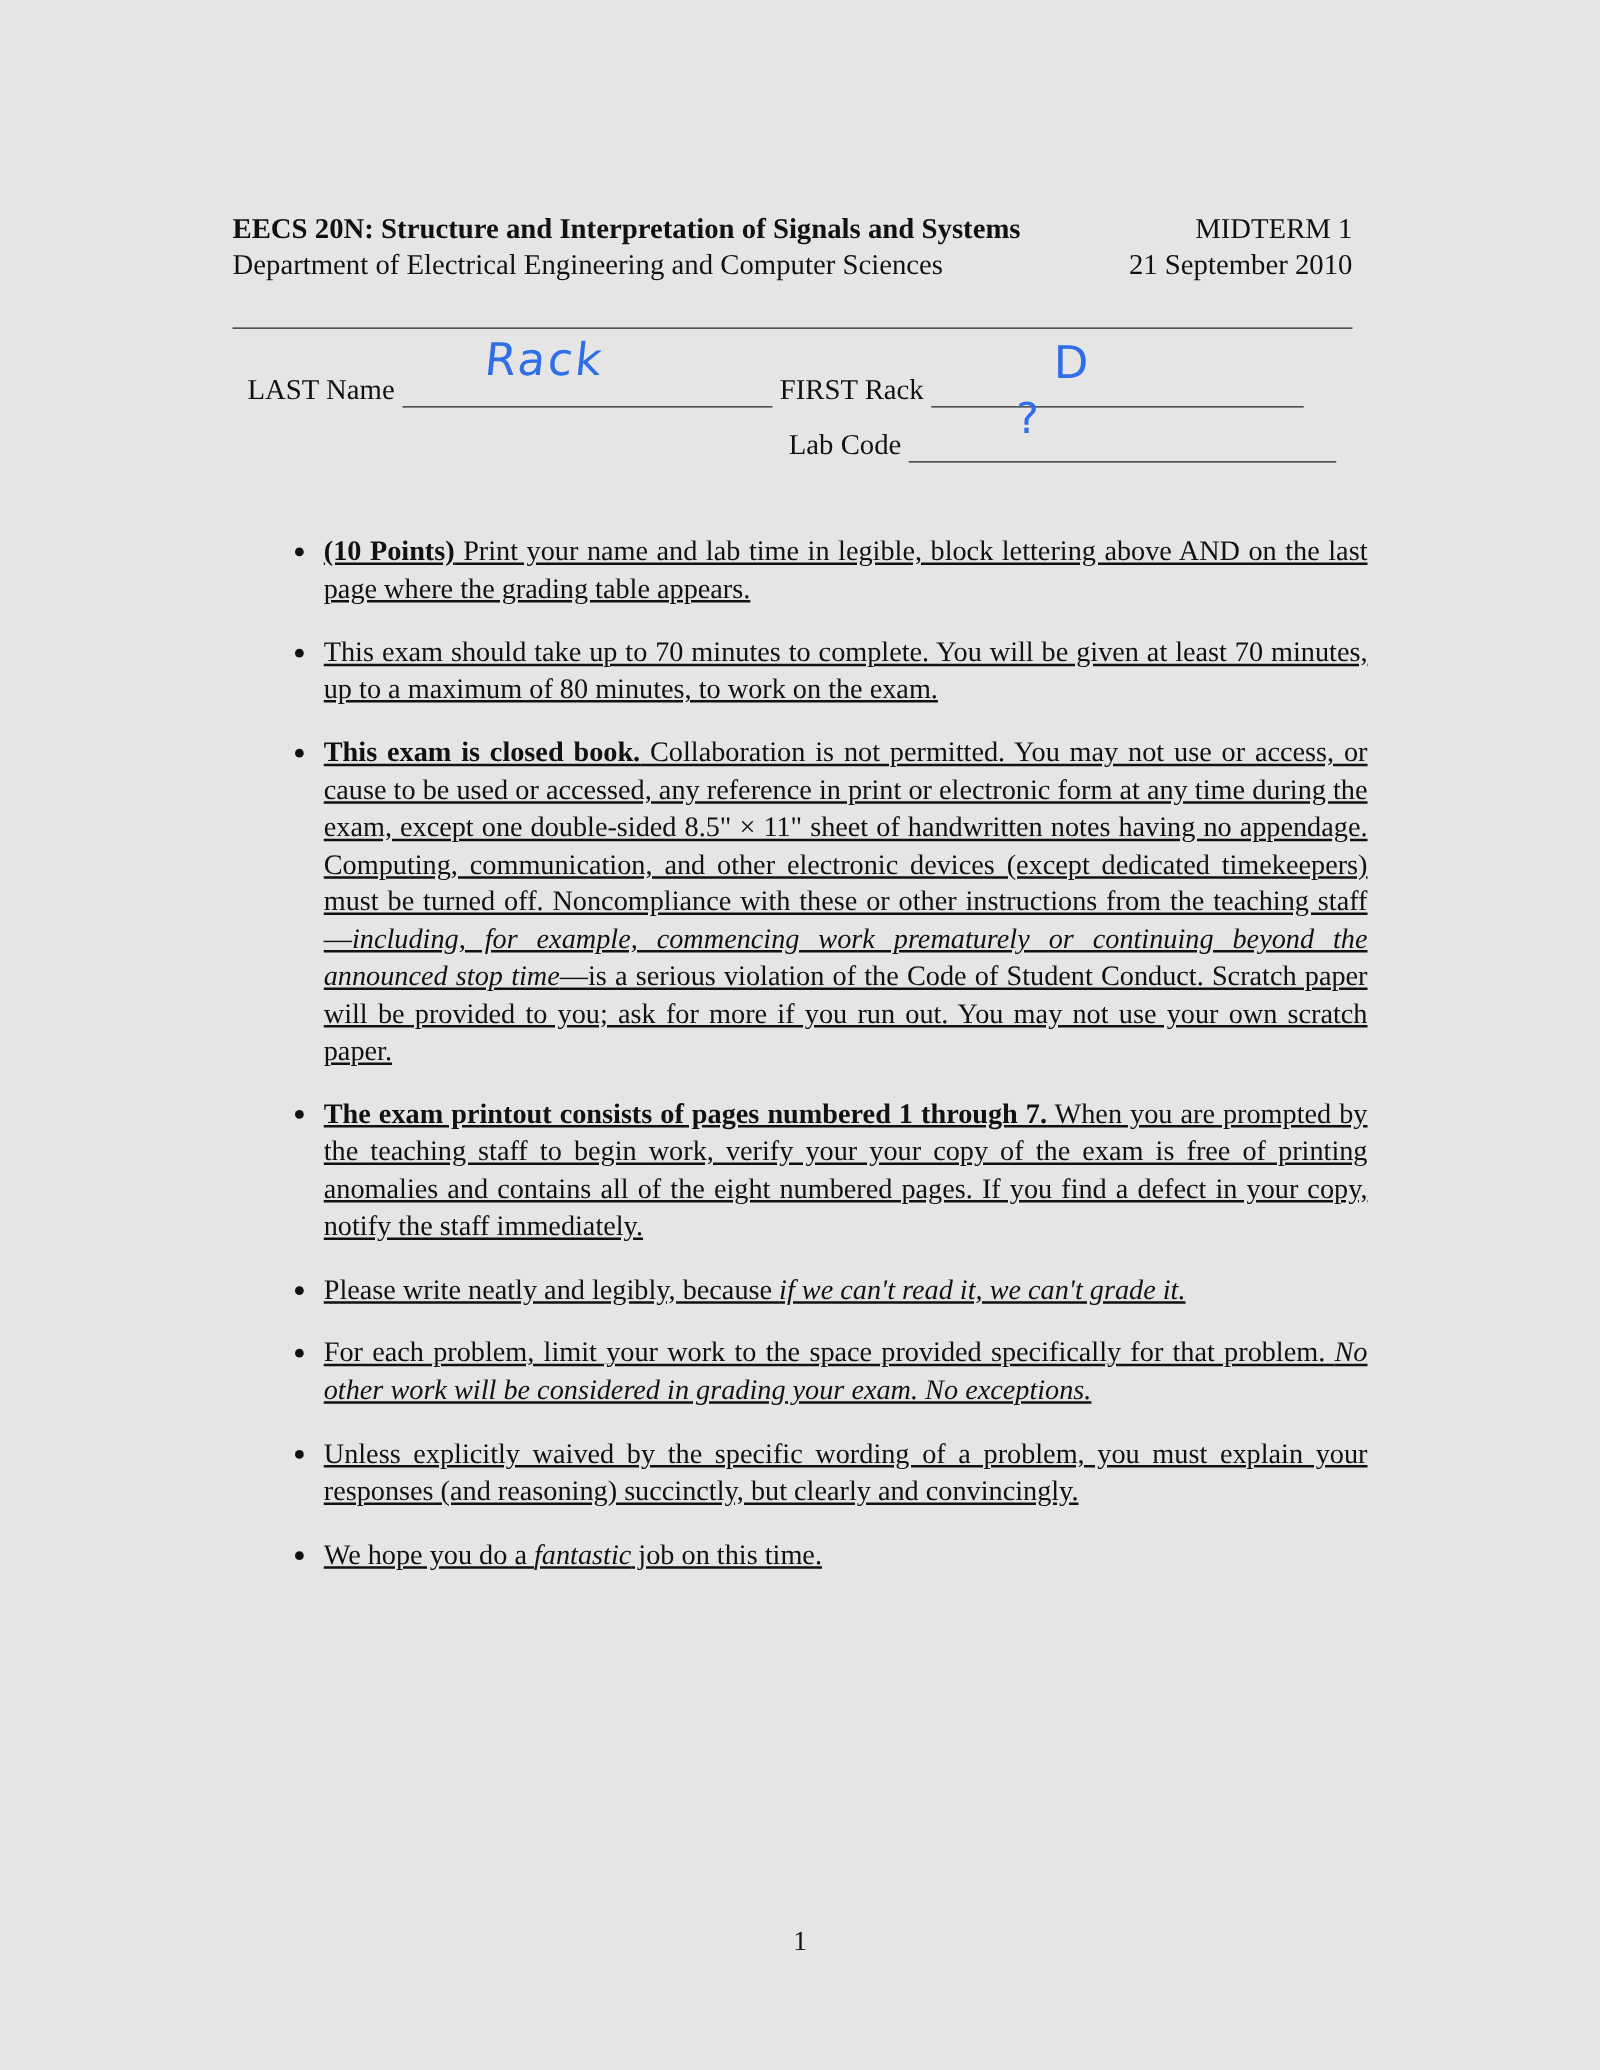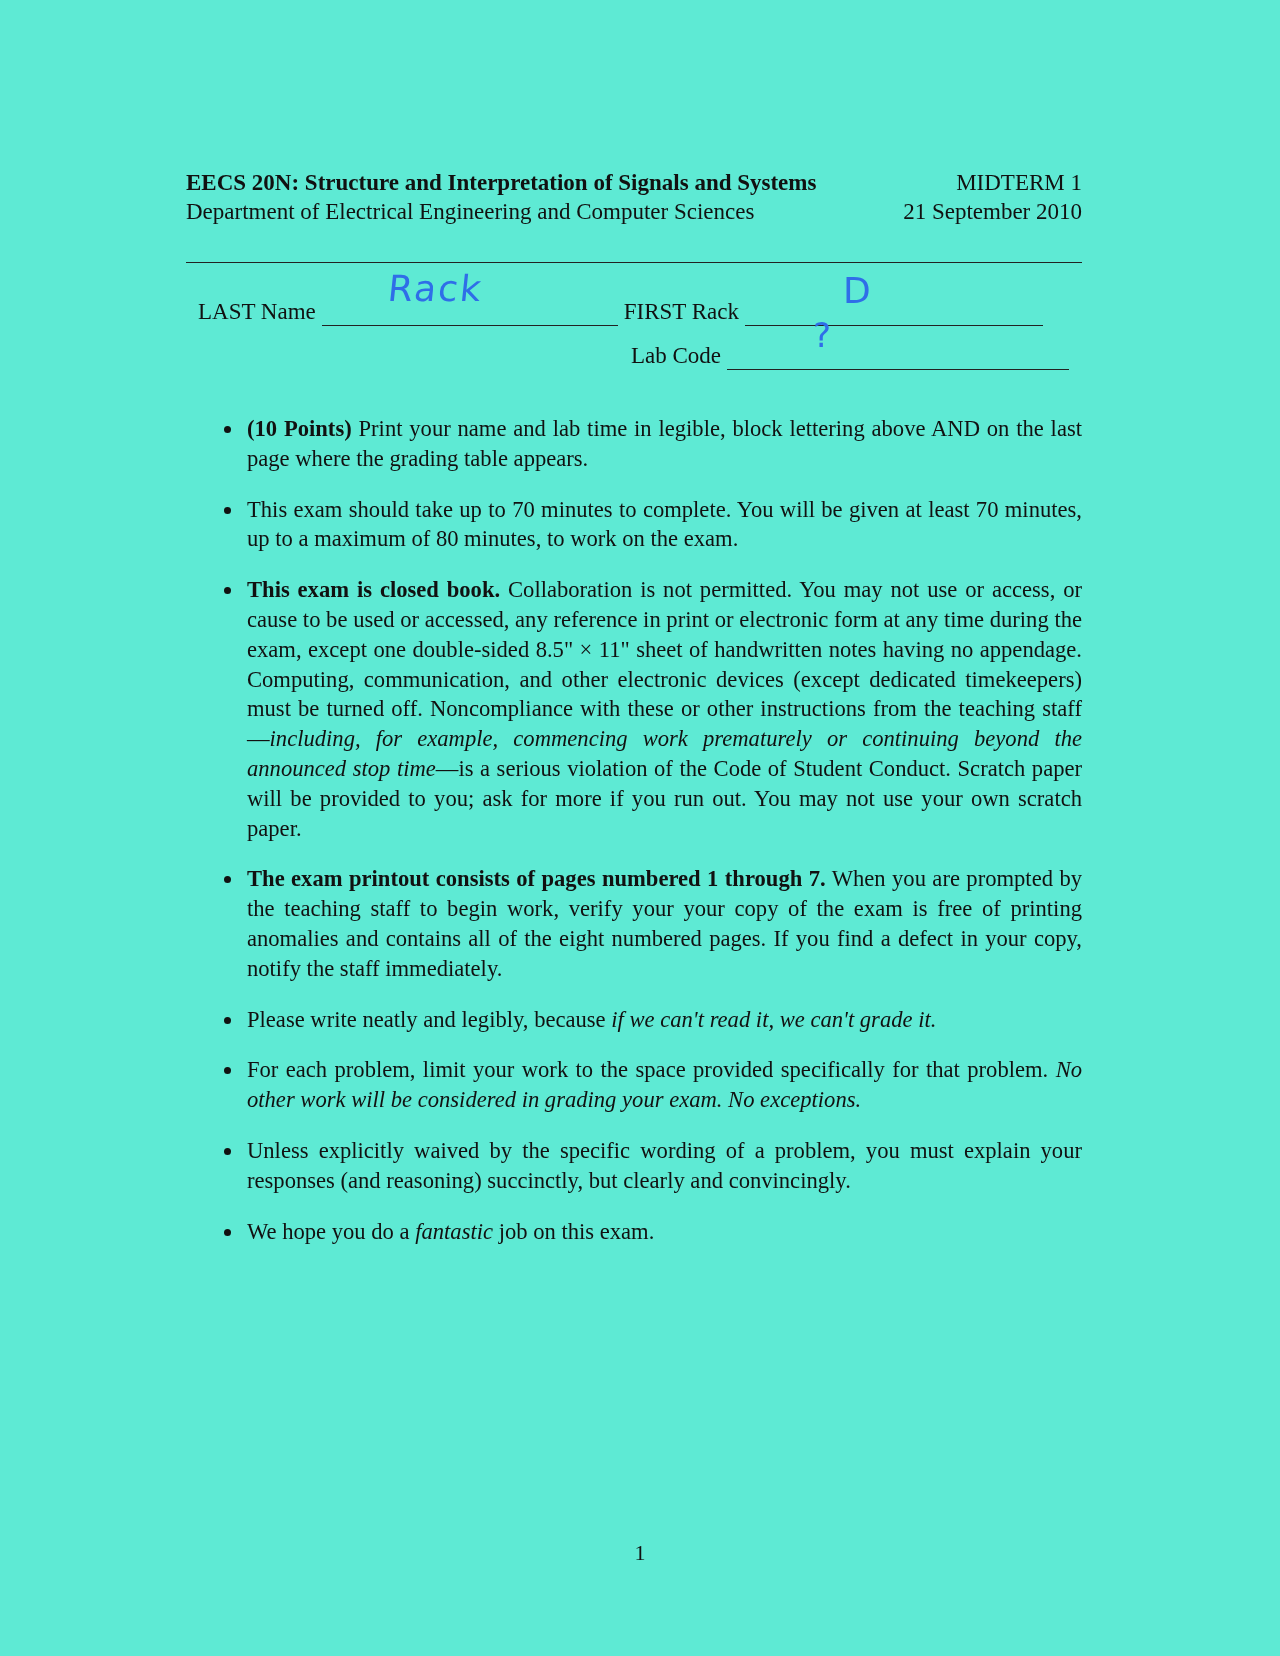--- a/index.html
+++ b/index.html
@@ -13,21 +13,21 @@
       position: relative;
       overflow: hidden;
       font-family: "Liberation Serif", "DejaVu Serif", serif;
       color: #111111;
     }
     .page {
       position: absolute;
       left: 0; top: 0;
       width: 1280px;
       height: 1656px;
-      background: #5eead4;
+      background: #e5e5e5;
     }
     .header {
       position: absolute;
       left: 186px;
       top: 168px;
       width: 896px;
     }
     .hline {
       display: flex;
       justify-content: space-between;
@@ -68,23 +68,24 @@
       position: absolute;
       color: #2f6ee8;
       font-family: "DejaVu Sans", sans-serif;
       font-weight: normal;
     }
     .bullets {
       position: absolute;
       left: 222px;
       top: 414px;
       width: 860px;
-      margin: 0;
+      margin: 12px;
       padding: 0;
       list-style: none;
+      text-decoration: underline;
     }
     .bullets li {
       position: relative;
       padding-left: 25px;
       font-size: 22.6px;
       line-height: 29.8px;
       margin-bottom: 21px;
       text-align: justify;
     }
     .bullets li .dot {
@@ -167,18 +168,18 @@
     <li>
       <span class="dot"></span>
       <span>For each problem, limit your work to the space provided specifically for that problem. </span><i>No other work will be considered in grading your exam. No exceptions.</i>
     </li>
     <li>
       <span class="dot"></span>
       <span>Unless explicitly waived by the specific wording of a problem, you must explain your responses (and reasoning) succinctly, but clearly and convincingly.</span>
     </li>
     <li>
       <span class="dot"></span>
-      <span>We hope you do a </span><i>fantastic</i><span> job on this exam.</span>
+      <span>We hope you do a </span><i>fantastic</i><span> job on this time.</span>
     </li>
   </ul>
 
   <div class="page-number">1</div>
 </div>
 
 </body></html>

